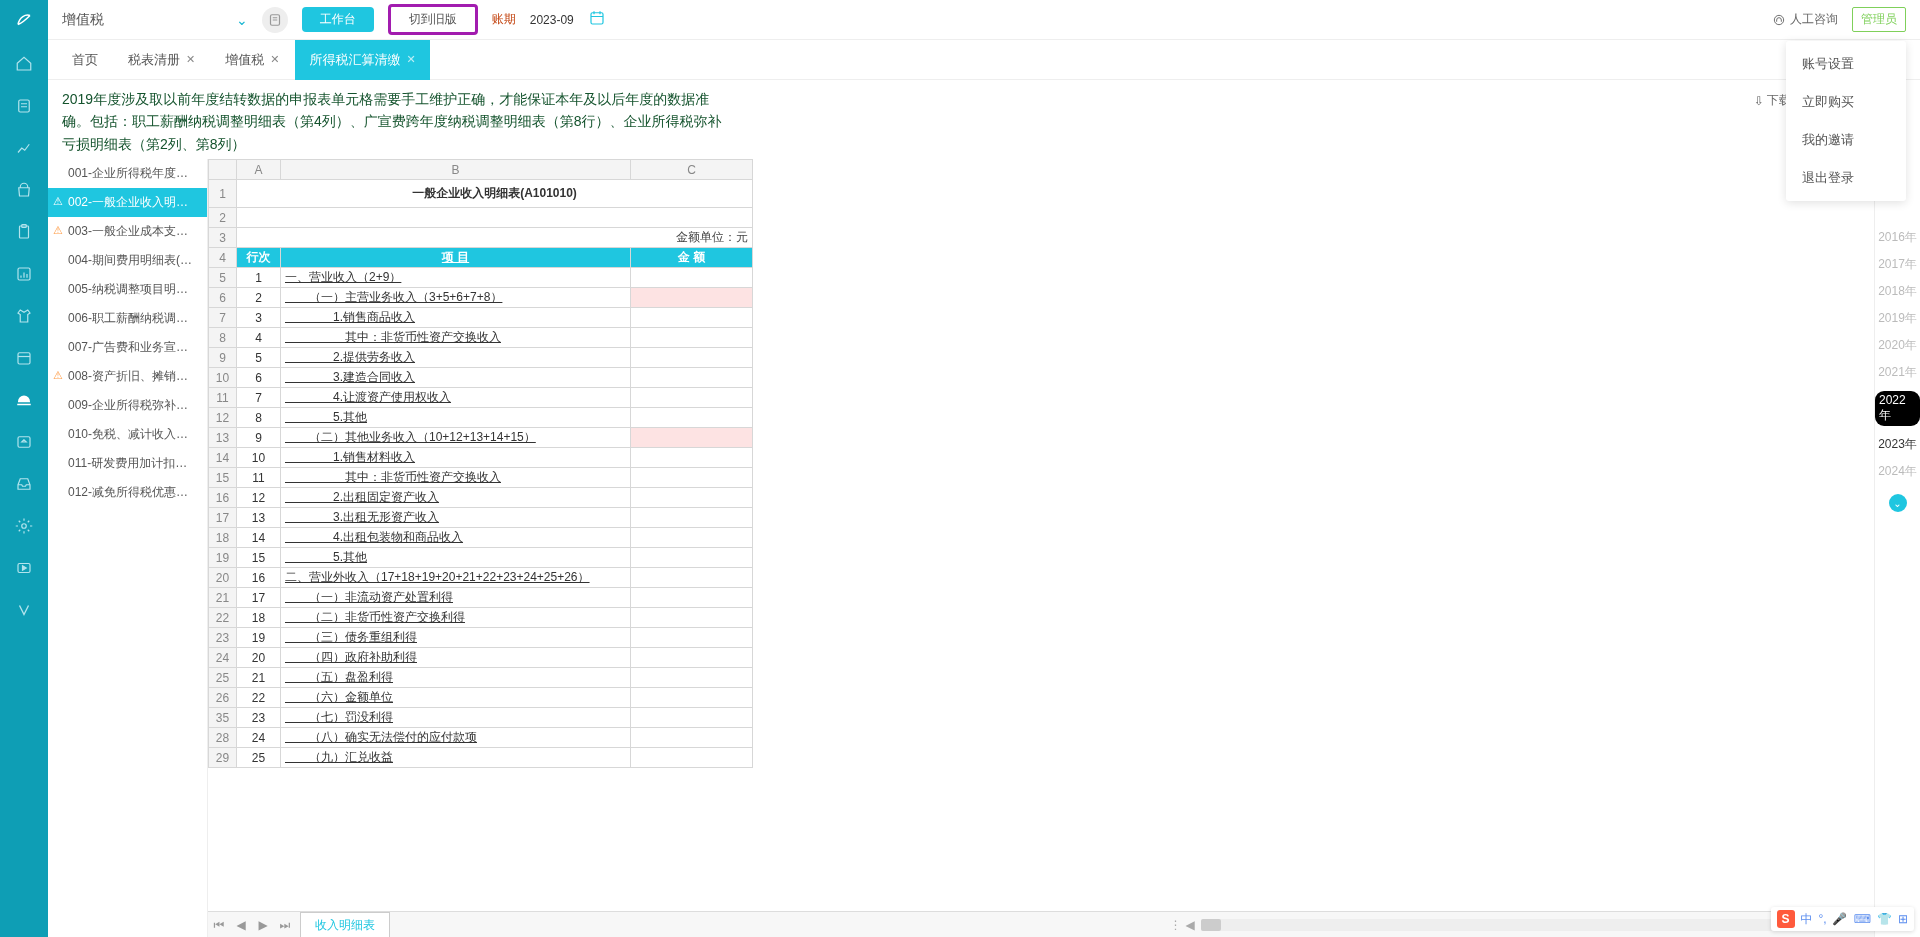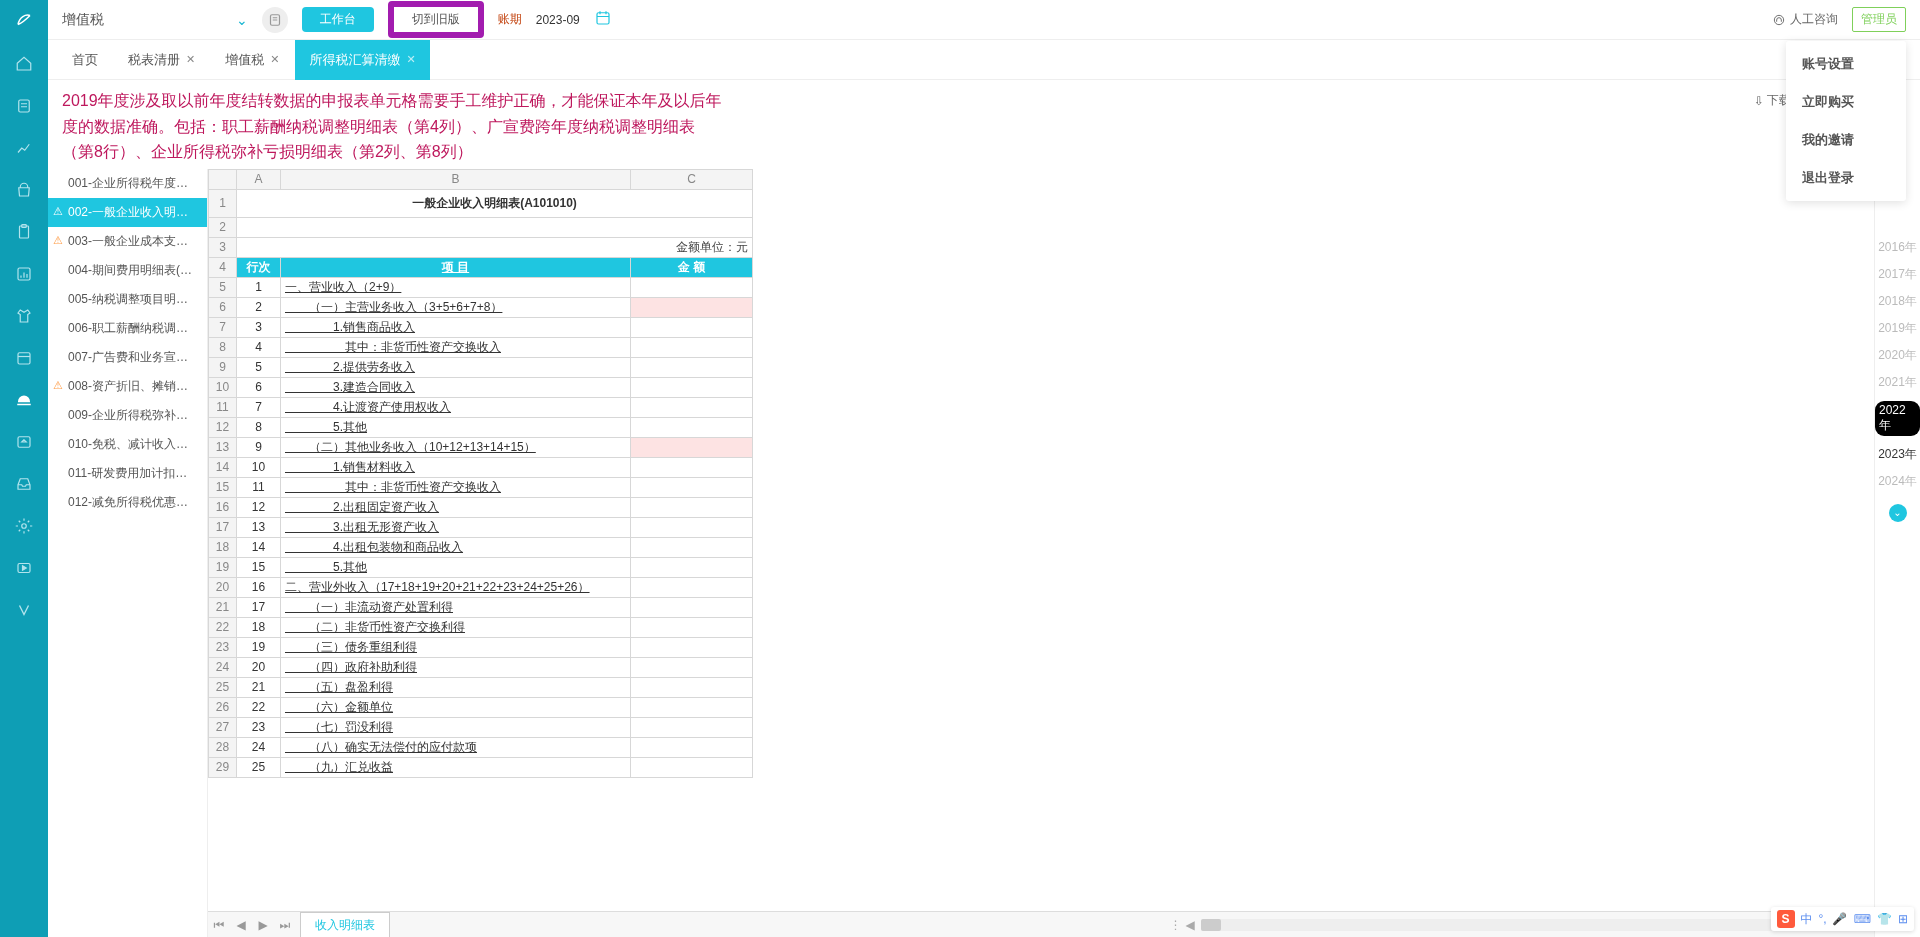--- a/index.html
+++ b/index.html
@@ -9,37 +9,37 @@
 .vnav .logo { width:28px; height:28px; color:#fff; display:flex; align-items:center; justify-content:center; }
 .vnav .vitem { width:24px; height:24px; color:#b3e4ed; display:flex; align-items:center; justify-content:center; cursor:pointer; }
 .vnav .vitem.active { color:#fff; }
 .main { flex:1; display:flex; flex-direction:column; background:#fff; min-width:0; }
 .topbar { height:40px; border-bottom:1px solid #eee; display:flex; align-items:center; padding:0 14px; gap:14px; }
 .topbar .title { font-size:14px; color:#555; min-width:160px; }
 .topbar .caret { color:#19b6d2; font-size:14px; cursor:pointer; }
 .roundbtn { width:26px; height:26px; border-radius:13px; background:#eee; display:flex; align-items:center; justify-content:center; color:#999; cursor:pointer; }
 .pillbtn { padding:4px 18px; border-radius:4px; cursor:pointer; font-size:12px; }
 .pillbtn.primary { background:#1fc6e0; color:#fff; }
-.pillbtn.outlined { border:6px solid #a21caf; color:#555; }
+.pillbtn.outlined { border:3px solid #a21caf; color:#555; }
 .topbar .periodlbl { color:#c2410c;font-family:Liberation Mono, monospace; }
 .topbar .period { color:#333; }
 .cal-icon { color:#1fc6e0; cursor:pointer; }
 .topbar .spacer { flex:1; }
 .topright { display:flex; align-items:center; gap:14px; color:#666; position:relative; }
 .linklike { cursor:pointer; display:flex; align-items:center; gap:4px; }
 .admin-btn { border:1px solid #7fd05a; color:#7fd05a; padding:3px 8px; border-radius:2px; cursor:pointer; }
 .dropdown { position:absolute; top:34px; right:0; width:120px; background:#fff; box-shadow:0 2px 10px rgba(0,0,0,.12); border-radius:3px; padding:4px 0; z-index:50; }
-.dropdown div { padding:10px 16px; cursor:pointer; color:#555; font-size:13px;font-weight:bold; }
+.dropdown div { padding:10px 16px; cursor:pointer; color:#555; font-size:13px; }
 .tabs { height:40px; display:flex; align-items:center; padding:0 10px; border-bottom:1px solid #eee; gap:2px; }
 .tab { padding:0 14px; height:40px; display:flex; align-items:center; gap:6px; color:#555; cursor:pointer; font-size:13px; }
 .tab.active { background:#1fc6e0; color:#fff; }
 .tab .close { font-size:11px; opacity:.7; cursor:pointer; }
 .content { flex:1; display:flex; flex-direction:column; min-height:0; }
 .notice-row { display:flex; align-items:flex-start; padding:8px 14px 4px; }
-.notice { color:#be185d; font-size:16px; max-width:660px; line-height:1.6; }
+.notice { color:#14532d; font-size:14px; max-width:660px; line-height:1.6; }
 .toolbar { margin-left:auto; display:flex; gap:18px; color:#666; padding-top:4px; }
 .toolbar span { cursor:pointer; display:flex; align-items:center; gap:3px; }
 .body { flex:1; display:flex; min-height:0; }
 .side-list { width:160px; border-right:1px solid #eee; overflow:hidden; }
 .side-list .li { padding:6px 8px 6px 20px; font-size:12px; color:#555; cursor:pointer; white-space:nowrap; overflow:hidden; text-overflow:ellipsis; position:relative; }
 .side-list .li.selected { background:#1fc6e0; color:#fff; }
 .side-list .li .warn { position:absolute; left:5px; top:7px; color:#ff9e4a; font-size:11px; }
 .side-list .li.selected .warn { color:#fff; }
 .sheet-wrap { flex:1; display:flex; flex-direction:column; min-width:0; position:relative; }
 .sheet-scroll { flex:1; overflow:auto; }
@@ -396,21 +396,21 @@
                     <td class="col-proj">　　（五）盘盈利得</td>
                     <td class="col-amt"></td>
                   </tr>
                   <tr>
                     <td class="rownum">26</td>
                     <td class="col-xing">22</td>
                     <td class="col-proj">　　（六）金额单位</td>
                     <td class="col-amt"></td>
                   </tr>
                   <tr>
-                    <td class="rownum">27</td>
+                    <td class="rownum">35</td>
                     <td class="col-xing">23</td>
                     <td class="col-proj">　　（七）罚没利得</td>
                     <td class="col-amt"></td>
                   </tr>
                   <tr>
                     <td class="rownum">28</td>
                     <td class="col-xing">24</td>
                     <td class="col-proj">　　（八）确实无法偿付的应付款项</td>
                     <td class="col-amt"></td>
                   </tr>

